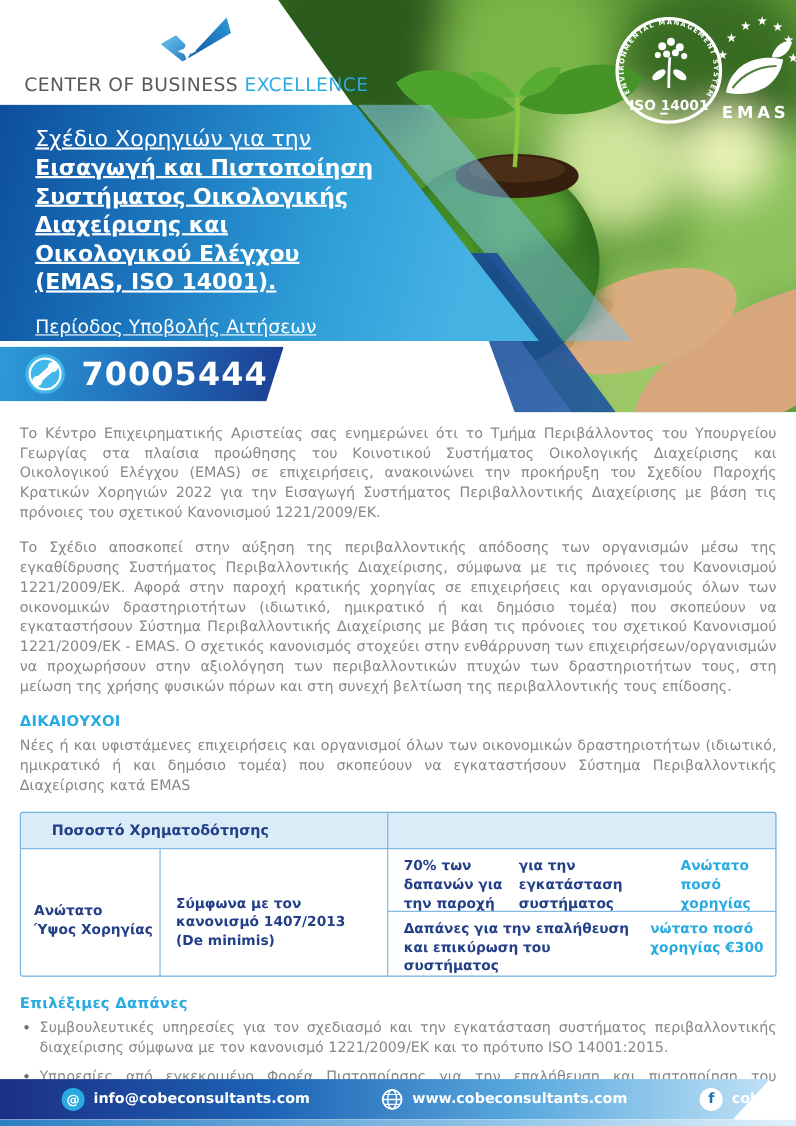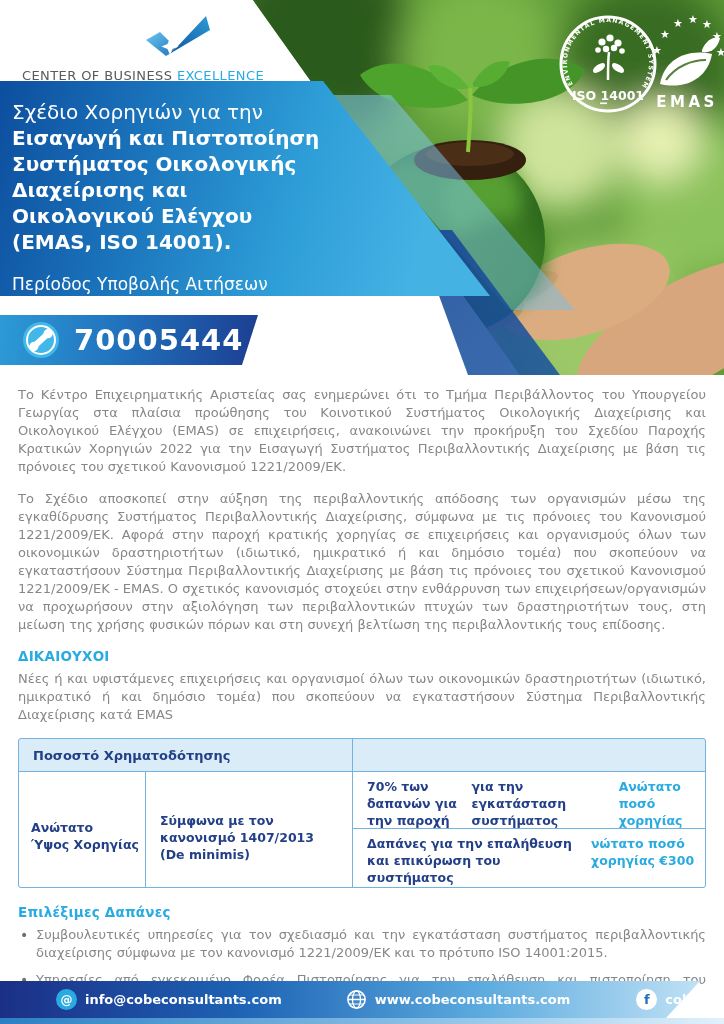--- a/index.html
+++ b/index.html
@@ -8,32 +8,32 @@
 
   
   .hero { position:absolute; top:0; left:0; width:724px; height:375px; }
   .photo { position:absolute; inset:0; clip-path:polygon(253px 0, 724px 0, 724px 375px, 520px 375px); }
   .light-band { position:absolute; top:95px; left:0; width:575px; height:215px;
     clip-path:polygon(325px 0, 391px 0, 575px 215px, 509px 215px);
     background:linear-gradient(120deg, rgba(150,212,243,.65), rgba(110,190,235,.45)); }
   .dark-wedge { position:absolute; top:230px; left:0; width:560px; height:145px;
     clip-path:polygon(415px 0, 452px 0, 560px 145px, 468px 145px);
     background:linear-gradient(150deg, rgba(26,62,140,.92), rgba(23,82,160,.85)); }
-  .blue-panel { position:absolute; top:81px; left:0; width:490px; height:215px;
+  .blue-panel { position:absolute; top:95px; left:0; width:490px; height:215px;
     clip-path:polygon(0 0, 323px 0, 490px 215px, 0 215px);
     background:linear-gradient(105deg, #0d4e9e 0%, #1b75bc 30%, #2e9ed8 60%, #45b2e4 85%);
-    color:#fff; padding:18px 0 0 12px; }
+    color:#fff; padding:18px 0 0 32px;text-decoration:underline; }
   .blue-panel .intro { font-size:20px; line-height:26px; font-weight:400; width:320px; }
   .blue-panel .title-bold { font-size:20px; line-height:26px; font-weight:700; width:318px; }
   .blue-panel .period { font-size:17px; line-height:25px; margin-top:17px; width:320px; }
   .blue-panel .dates { font-size:20px; line-height:25px; font-weight:700; }
 
   .logo { position:absolute; top:14px; left:22px; width:215px; }
   .logo .mark { display:block; margin:0 auto 2px 118px; }
-  .logo .wordmark { font-size:13px; letter-spacing:.4px; white-space:nowrap; }
+  .logo .wordmark { font-size:17px; letter-spacing:.4px; white-space:nowrap; }
   .logo .w1 { color:#58595b; }
   .logo .w2 { color:#29abe2; }
 
   .badge-iso { position:absolute; top:10px; left:556px; }
   .badge-emas { position:absolute; top:12px; left:650px; }
 
   .phone-banner { position:absolute; top:315px; left:0; width:258px; height:50px;
     clip-path:polygon(0 0, 258px 0, 242px 50px, 0 50px);
     background:linear-gradient(95deg, #2d9ad6 0%, #2173be 45%, #1c3e92 100%);
     display:flex; align-items:center; cursor:pointer; }
@@ -43,21 +43,21 @@
   
   .content { position:absolute; top:375px; left:0; width:724px; padding:11px 18px 0 18px; }
   .content p.body { font-size:13px; line-height:18px; color:#85878a; text-align:justify; margin-bottom:14px; }
   .sec-title { color:#29abe2; font-size:13.5px; font-weight:700; margin:2px 0 6px 0; letter-spacing:.2px; }
 
   
   .ftable { border:1px solid #74b3e0; background:#74b3e0; display:grid;
     grid-template-columns:126px 206px 1fr; grid-template-rows:32px 56px 58px; gap:1px;
     border-radius:3px; overflow:hidden; margin:14px 0 16px 0; }
   .ftable > div { background:#fff; }
-  .th { background:#d9ecf8 !important; display:flex; align-items:center; padding:0 14px;
+  .th { background:#d9ecf8 !important; display:flex; align-items:center; padding:0 28px;
     color:#223f87; font-weight:700; font-size:13px; }
   .th-left { grid-column:1 / 3; grid-row:1; }
   .th-right { grid-column:3; grid-row:1; }
   .c1 { grid-column:1; grid-row:2 / 4; display:flex; flex-direction:column; justify-content:center;
     padding:12px 0 0 12px; color:#223f87; font-weight:700; font-size:12.5px; line-height:17px; }
   .c2 { grid-column:2; grid-row:2 / 4; display:flex; flex-direction:column; justify-content:center;
     padding:16px 10px 0 14px; color:#223f87; font-weight:700; font-size:12.5px; line-height:17px; }
   .c3a { grid-column:3; grid-row:2; } .c3b { grid-column:3; grid-row:3; }
   .c3a, .c3b { display:flex; flex-direction:row; justify-content:flex-end; padding:6px 10px 6px 14px;
     color:#223f87; font-weight:700; font-size:12.5px; line-height:17px; }

